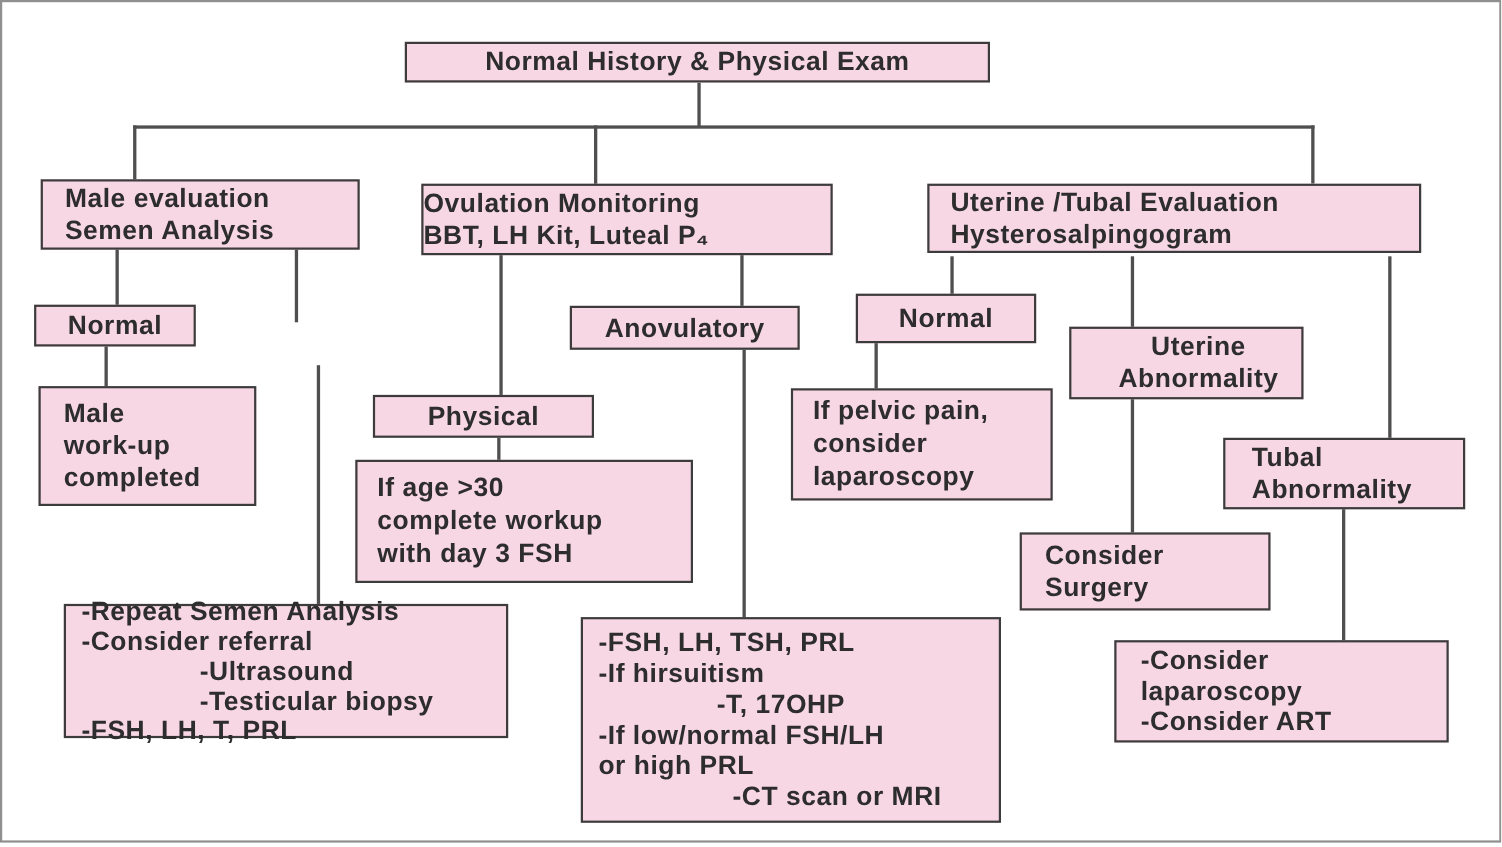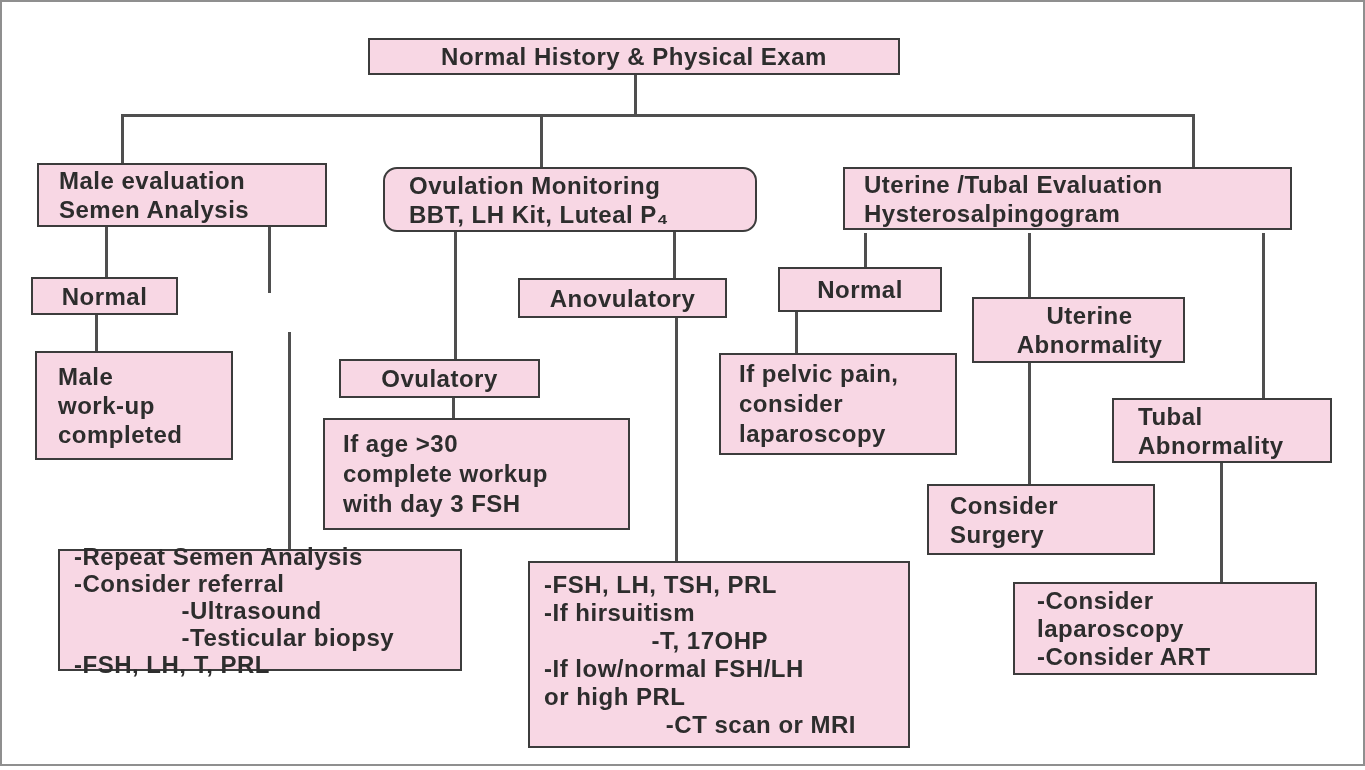--- a/index.html
+++ b/index.html
@@ -97,27 +97,27 @@
   </div>
 
   <div class="box left" style="left:58px; top:549px; width:404px; height:122px; padding-left:14px; line-height:27px;">
     <div class="line">-Repeat Semen Analysis</div>
     <div class="line">-Consider referral</div>
     <div class="line">               -Ultrasound</div>
     <div class="line">               -Testicular biopsy</div>
     <div class="line">-FSH, LH, T, PRL</div>
   </div>
 
-  <div class="box left" style="left:383px; top:167px; width:374px; height:65px; padding-left:24px;border-radius:14px;">
+  <div class="box left" style="left:383px; top:167px; width:374px; height:65px; padding-left:0;">
     <div class="line">Ovulation Monitoring</div>
     <div class="line">BBT, LH Kit, Luteal P₄</div>
   </div>
 
   <div class="box center" style="left:339px; top:359px; width:201px; height:39px;">
-    <div class="line">Ovulatory</div>
+    <div class="line">Physical</div>
   </div>
 
   <div class="box center" style="left:518px; top:278px; width:209px; height:40px;">
     <div class="line">Anovulatory</div>
   </div>
 
   <div class="box left" style="left:323px; top:418px; width:307px; height:112px; padding-left:18px; line-height:30px;">
     <div class="line">If age &gt;30</div>
     <div class="line">complete workup</div>
     <div class="line">with day 3 FSH</div>

